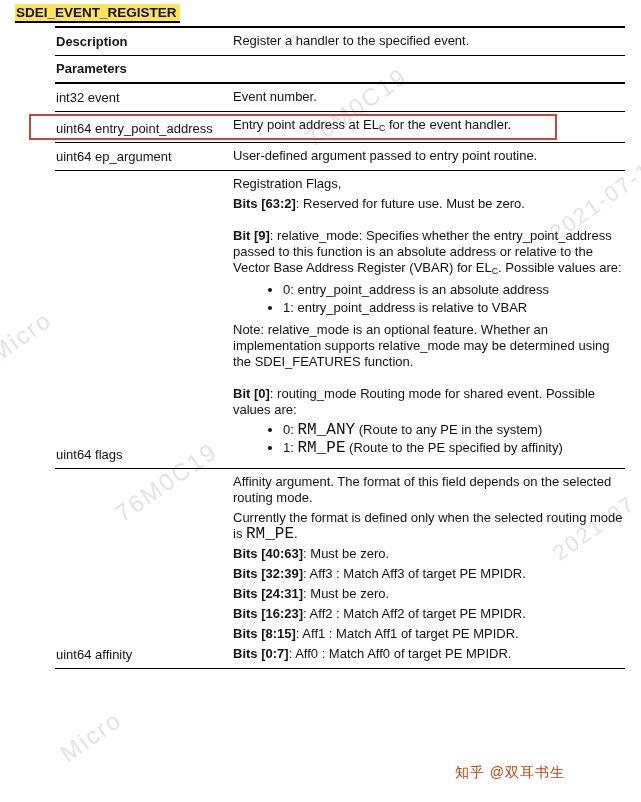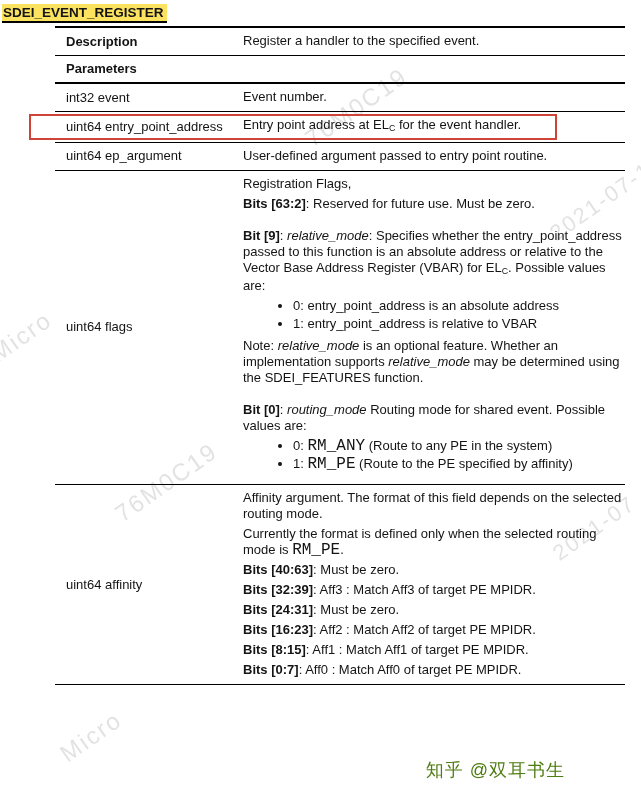--- a/index.html
+++ b/index.html
@@ -17,27 +17,27 @@
   .wm{
     position:absolute;
     font-family:"Liberation Sans",sans-serif;
     letter-spacing:2px;
     white-space:nowrap;
     transform-origin:left top;
   }
   .zhihu-mark{
     position:absolute;
     right:76px;bottom:20px;
-    color:#4d7c0f;
-    font-size:18px;
+    color:#c2410c;
+    font-size:14px;
     z-index:3;
     letter-spacing:1px;
   }
   
-  .title-wrap{position:relative;z-index:2;padding:4px 0 0 2px;}
+  .title-wrap{position:relative;z-index:2;padding:4px 0 0 15px;}
   .doc-title{
     display:inline-block;
     font-weight:bold;
     font-size:13.5px;
     background:#fbe25f;
     border-bottom:2px solid #000;
     padding:1px 3px 1px 1px;
   }
   
   .spec-table{
@@ -50,42 +50,41 @@
     display:flex;
     align-items:stretch;
     border-bottom:1px solid #000;
     position:relative;
   }
   .row.section{border-bottom-width:2px;}
   .param{
     flex:0 0 167px;
     width:167px;
     display:flex;
-    align-items:center;
+    align-items:flex-end;
     padding:5px 10px 5px 1px;
     line-height:16px;
-    margin-left:10px;
   }
   .content{
     flex:1;
     padding:5px 2px 6px 0;
     line-height:16px;
   }
   .content p{margin:0 0 4px 0;}
   .content p:last-child{margin-bottom:0;}
   .spacer{height:12px;}
   ul.blist{
     margin:2px 0 6px 0;
     padding-left:50px;
     list-style:disc;
   }
   ul.blist li{margin:2px 0;}
   
   .b{font-weight:bold;}
-  .i{font-style:italic;text-align:center;}
+  .i{text-align:center;}
   .m{font-family:Liberation Mono, monospace;font-size:16px;}
   .sub{font-size:0.68em;vertical-align:-0.18em;}
   
   .red-box{
     position:absolute;
     left:-26px;right:68px;top:2px;bottom:2px;
     border:2px solid #cf4437;
     pointer-events:none;
     z-index:4;
   }

